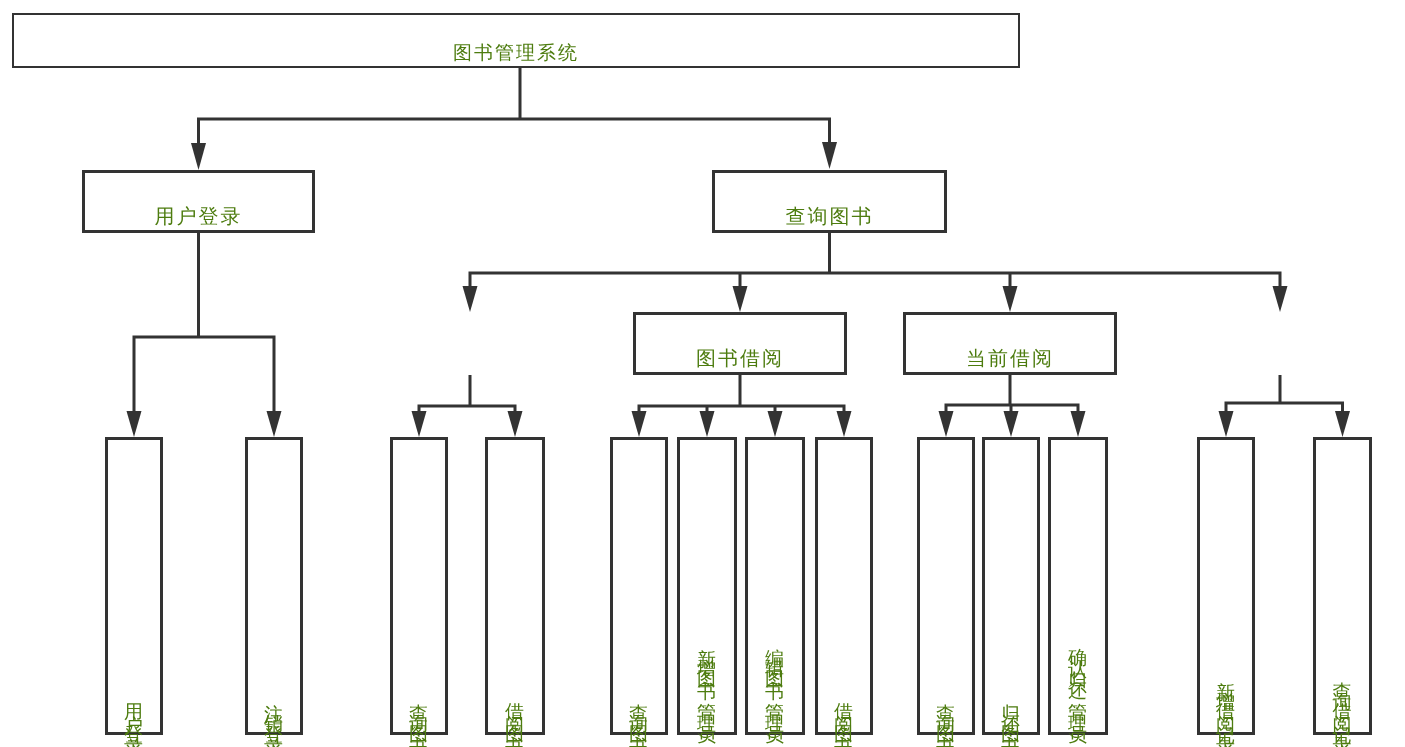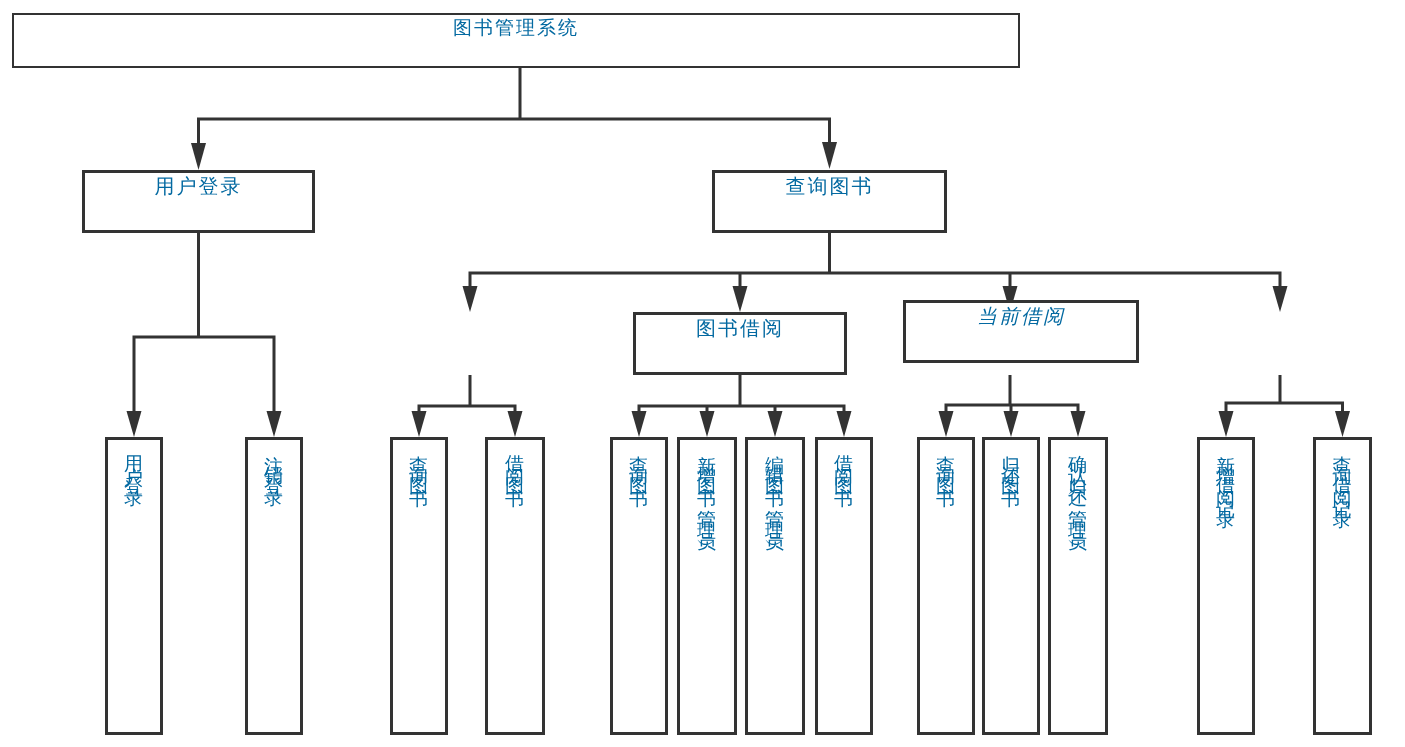--- a/index.html
+++ b/index.html
@@ -16,23 +16,23 @@
     left: 0; top: 0;
     width: 1405px; height: 747px;
     z-index: 1;
   }
   .box {
     position: absolute;
     box-sizing: border-box;
     background: #ffffff;
     border: 3px solid #333333;
     display: flex;
-    align-items: flex-start;
+    align-items: flex-end;
     justify-content: center;
-    color: #0369a1;
+    color: #4d7c0f;
     z-index: 2;
   }
   .hbox { font-size: 20px; letter-spacing: 2px; }
   .root { border-width: 2px; font-size: 19px; }
   .vbox span {
     writing-mode: vertical-lr;
     text-orientation: mixed;
     font-size: 19px;
     letter-spacing: 11px;
     line-height: 1;
@@ -118,21 +118,21 @@
   <div class="box hbox" style="left:82px; top:170px; width:233px; height:63px;">
     <span>用户登录</span>
   </div>
   <div class="box hbox" style="left:712px; top:170px; width:235px; height:63px;">
     <span>查询图书</span>
   </div>
 
   <div class="box hbox" style="left:633px; top:312px; width:214px; height:63px;">
     <span>图书借阅</span>
   </div>
-  <div class="box hbox" style="left:903px; top:300px; width:236px; height:63px;font-style:italic;">
+  <div class="box hbox" style="left:903px; top:312px; width:214px; height:63px;">
     <span>当前借阅</span>
   </div>
 
   <div class="box vbox" style="left:105px; top:437px; width:58px; height:298px;">
     <span>用户登录</span>
   </div>
   <div class="box vbox" style="left:245px; top:437px; width:58px; height:298px;">
     <span>注销登录</span>
   </div>
 

